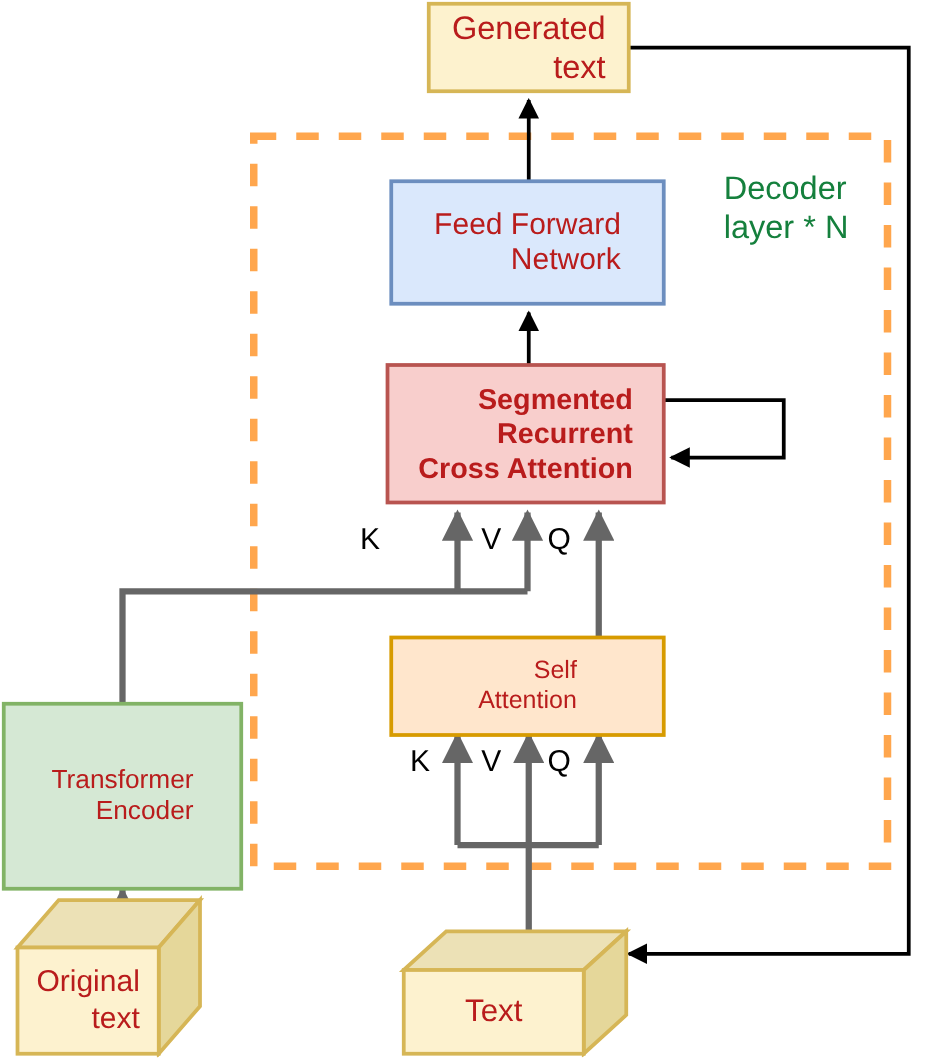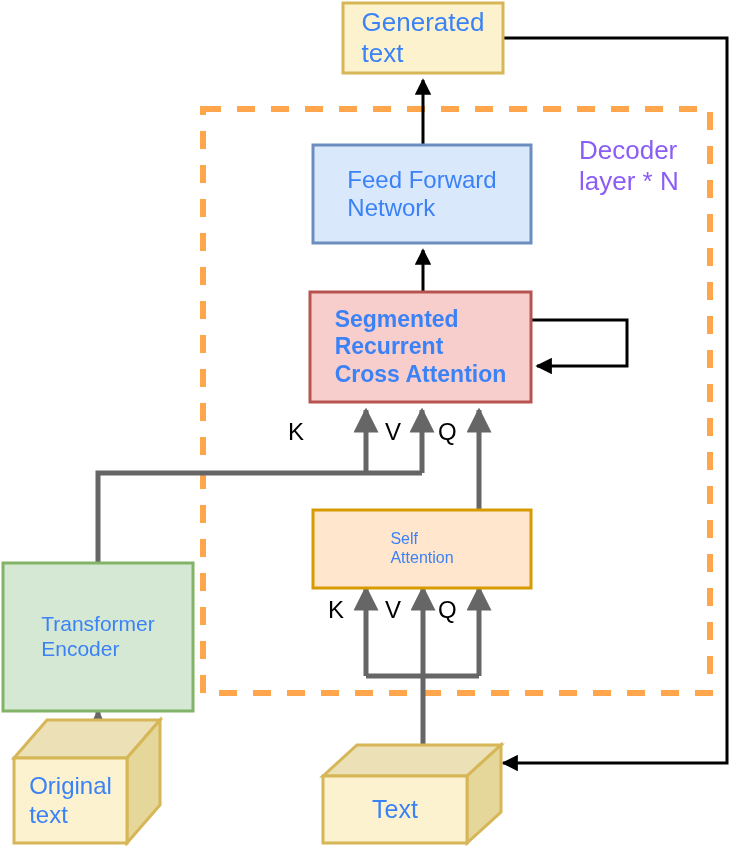--- a/index.html
+++ b/index.html
@@ -23,36 +23,36 @@
     left: 0;
     top: 0;
     width: 747px;
     height: 846px;
   }
   .node-label {
     position: absolute;
     display: flex;
     align-items: center;
     justify-content: center;
-    text-align: left;
+    text-align: right;
     line-height: 1.18;
-    color: #3b82f6;
+    color: #b91c1c;
     pointer-events: none;
     white-space: pre-line;
   }
   .lbl-generated   { font-size: 26px; }
   .lbl-ffn         { font-size: 24px; }
   .lbl-srca        { font-size: 23px; font-weight: bold; }
-  .lbl-selfattn    { font-size: 16px; }
+  .lbl-selfattn    { font-size: 20px; }
   .lbl-encoder     { font-size: 21px; }
   .lbl-original    { font-size: 24px; }
   .lbl-text        { font-size: 25px; }
   .lbl-decoder     {
     font-size: 26px;
-    color: #8b5cf6;
+    color: #15803d;
     text-align: left;
     justify-content: flex-start;
     line-height: 1.2;
   }
   .kvq-label {
     position: absolute;
     font-size: 24px;
     color: #000000;
     pointer-events: none;
   }

